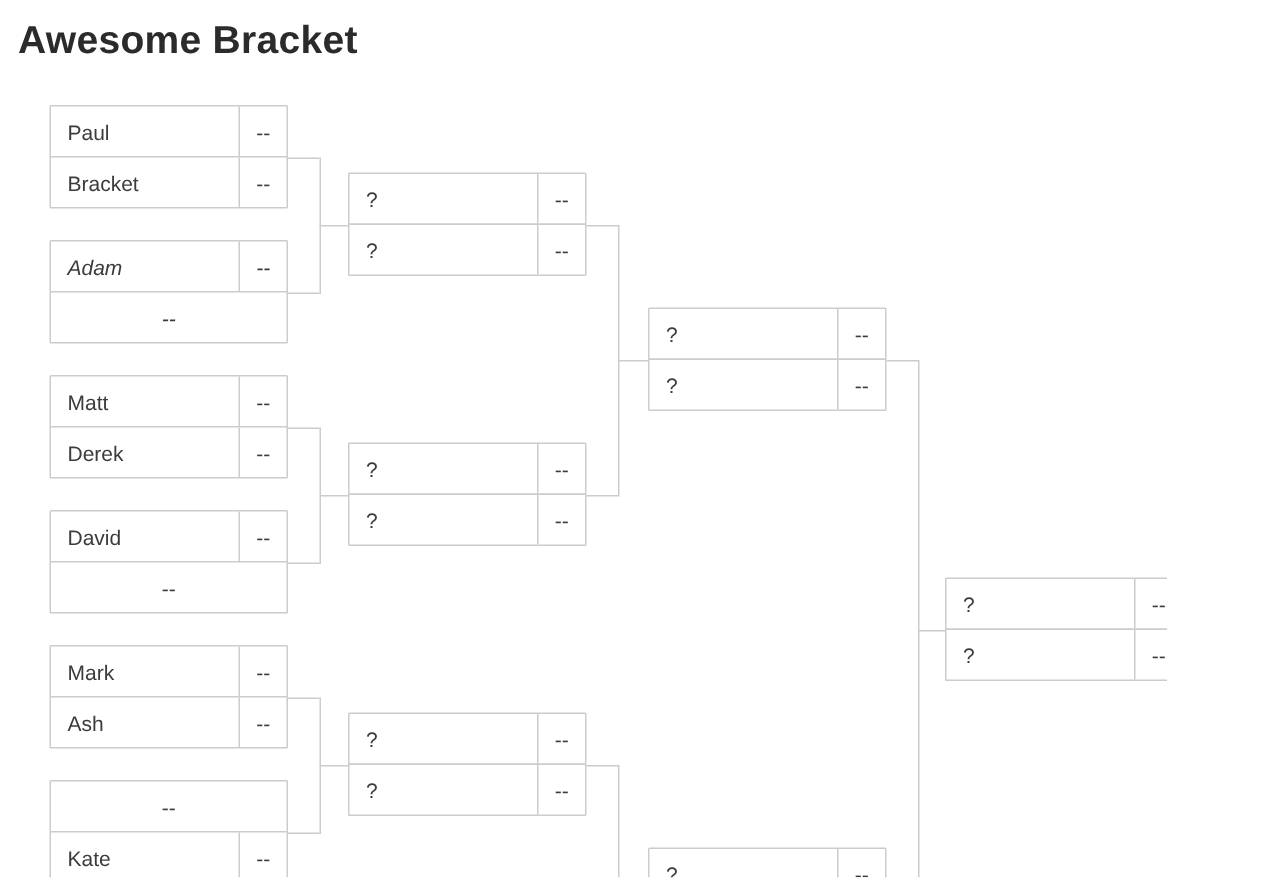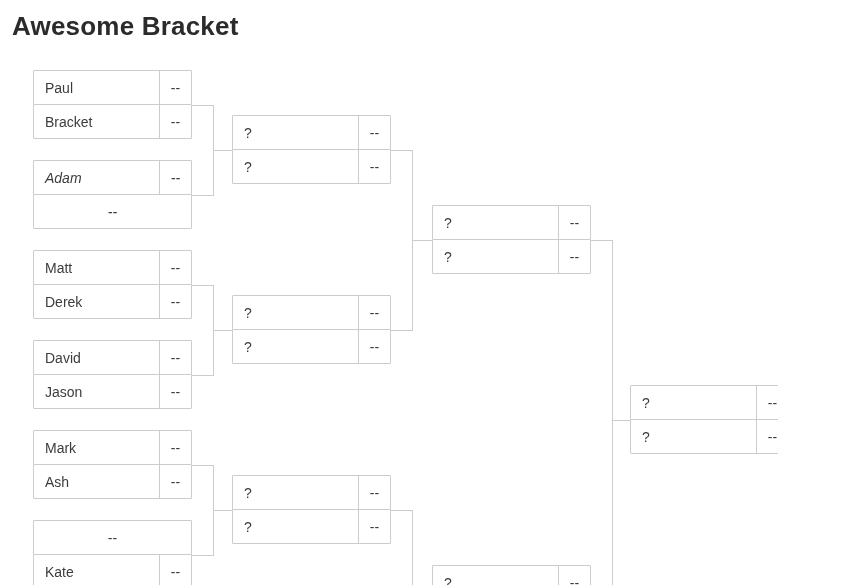--- a/index.html
+++ b/index.html
@@ -95,21 +95,20 @@
           <div class="name">Derek</div>
           <div class="score">--</div>
         </div>
       </div>
       <div class="match" style="left: 33px; top: 340px;">
         <div class="team">
           <div class="name">David</div>
           <div class="score">--</div>
         </div>
         <div class="team">
-          <div class="name">Jason</div>
           <div class="score">--</div>
         </div>
       </div>
       <div class="match" style="left: 33px; top: 430px; border-radius: 14px;">
         <div class="team">
           <div class="name">Mark</div>
           <div class="score">--</div>
         </div>
         <div class="team">
           <div class="name">Ash</div>

